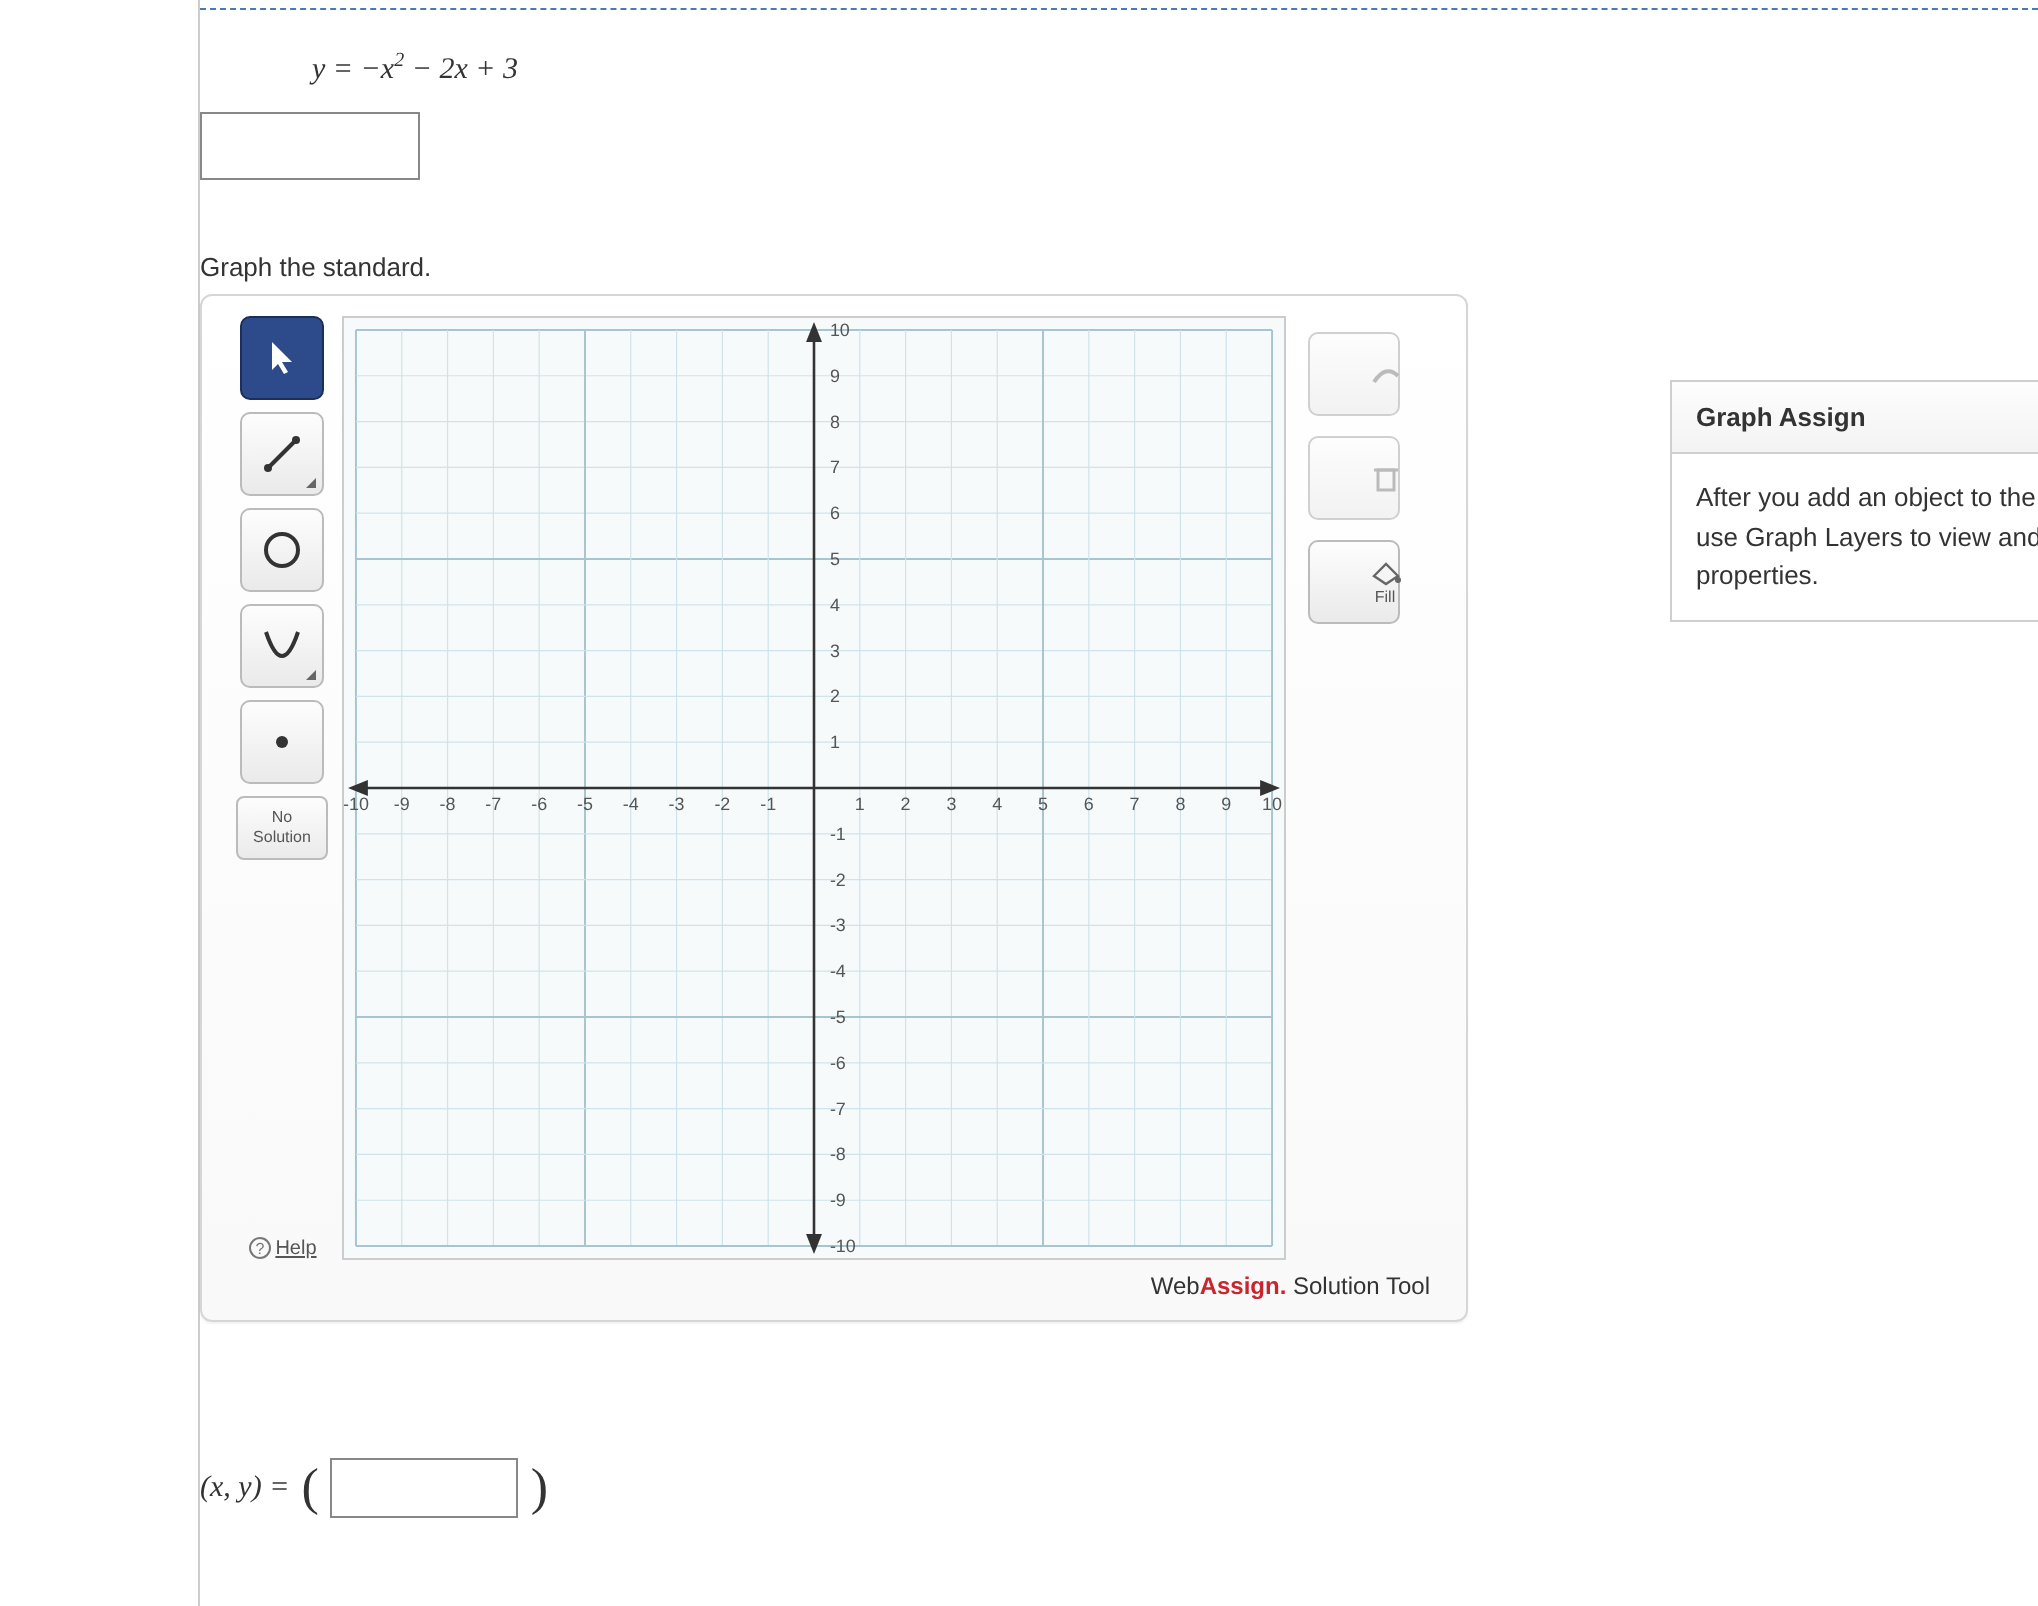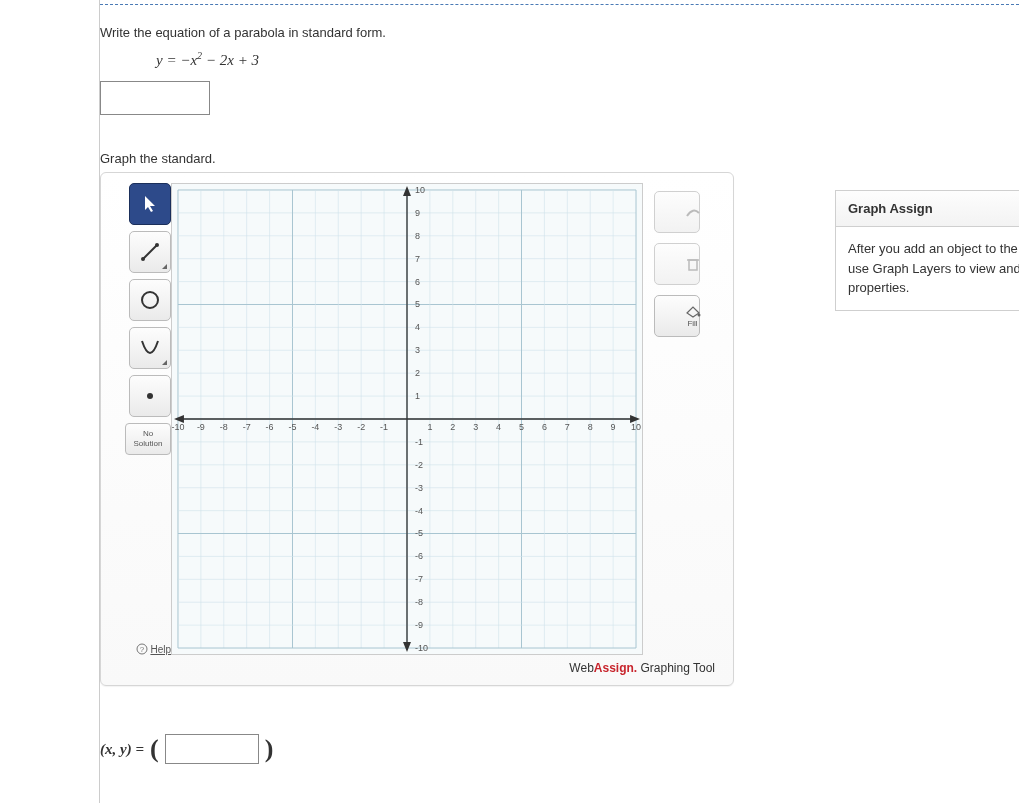--- a/index.html
+++ b/index.html
@@ -53,21 +53,21 @@
     background: linear-gradient(#fff,#f9f9f9);
     box-shadow: 0 1px 1px rgba(0,0,0,0.05);
     padding: 10px;
     width: 634px;
   }
   .grapher-top { display: flex; }
   .tool-col {
     width: 60px;
     display: flex;
     flex-direction: column;
-    align-items: flex-end;
+    align-items: center;
     gap: 6px;
     padding-top: 0;
   }
   .tool-btn {
     width: 42px;
     height: 42px;
     border: 1px solid #bbb;
     border-radius: 5px;
     background: linear-gradient(#fdfdfd,#eaeaea);
     display: flex;
@@ -172,46 +172,44 @@
     background: linear-gradient(#fdfdfd,#f3f3f3);
     display: flex;
     justify-content: space-between;
     align-items: center;
   }
   .layers-body {
     padding: 12px;
     line-height: 1.5;
   }
   .vertex-row {
-    margin-top: 20px;
+    margin-top: 40px;
     display: flex;
     align-items: center;
     gap: 6px;
     font-family: 'Times New Roman', serif;
-    font-weight: bold;
   }
   .vertex-row .lbl { font-style: italic; font-size: 15px; }
   .small-input {
     width: 94px;
     height: 30px;
     border: 1px solid #888;
     background: #fff;
   }
   .paren { font-size: 26px; font-family: 'Times New Roman', serif; }
   .axis-label { font-size: 9px; fill: #555; font-family: Arial; }
 </style>
 </head>
 <body>
 
 <div class="page">
   <div class="left-gutter"></div>
   <div class="main-col">
     <div class="top-dashed"></div>
 
-    <div class="prompt">Write the equation of a parabola in standard form.</div>
     <div class="equation">
       <span style="font-style:italic">y</span> = −<span style="font-style:italic">x</span><sup style="font-size:10px">2</sup> − 2<span style="font-style:italic">x</span> + 3
     </div>
     <div class="answer-box"></div>
 
     <div class="section-label">Graph the standard.</div>
 
     <div class="grapher-wrap">
       <div class="grapher-top">
         <div class="tool-col">
@@ -372,21 +370,21 @@
           <div class="right-btn fill-btn">
             <svg width="18" height="14">
                 <path d="M3 8 L9 2 L15 8 L9 12 Z" fill="none" stroke="#666" stroke-width="1.2"></path>
                 <circle cx="15" cy="10" r="1.5" fill="#666"></circle>
               </svg>
             <span>Fill</span>
           </div>
         </div>
       </div>
       <div class="brand">
-        <span class="web">Web</span><span class="assign">Assign.</span><span> Graphing Tool</span>
+        <span class="web">Web</span><span class="assign">Assign.</span><span> Solution Tool</span>
       </div>
     </div>
 
     <div style="height:28px"></div>
     <div class="vertex-row">
       <span class="lbl">(<span style="font-style:italic">x</span>, <span style="font-style:italic">y</span>) = </span>
       <span class="paren">(</span>
       <div class="small-input"></div>
       <span class="paren">)</span>
     </div>

